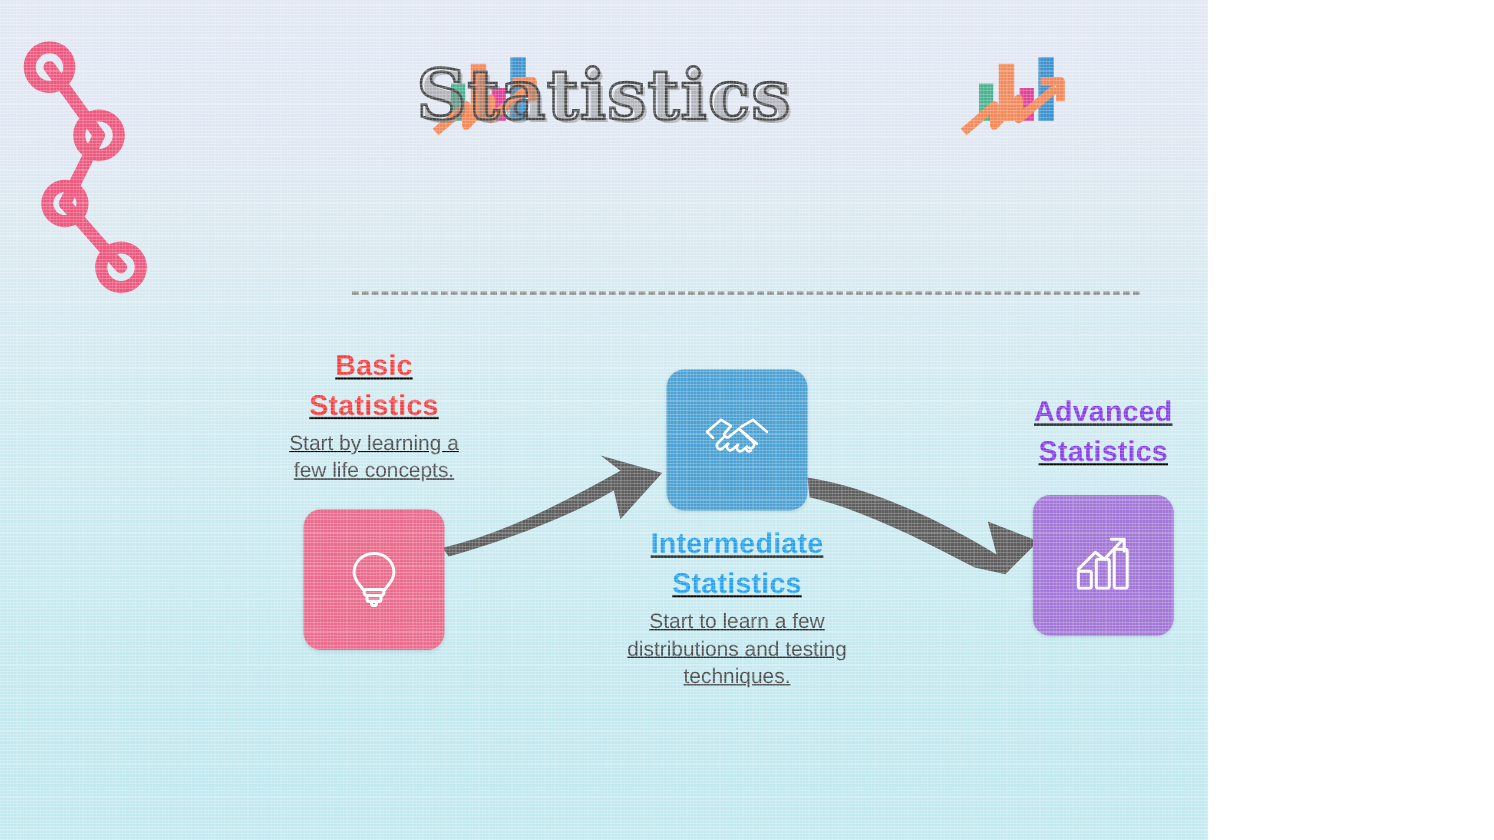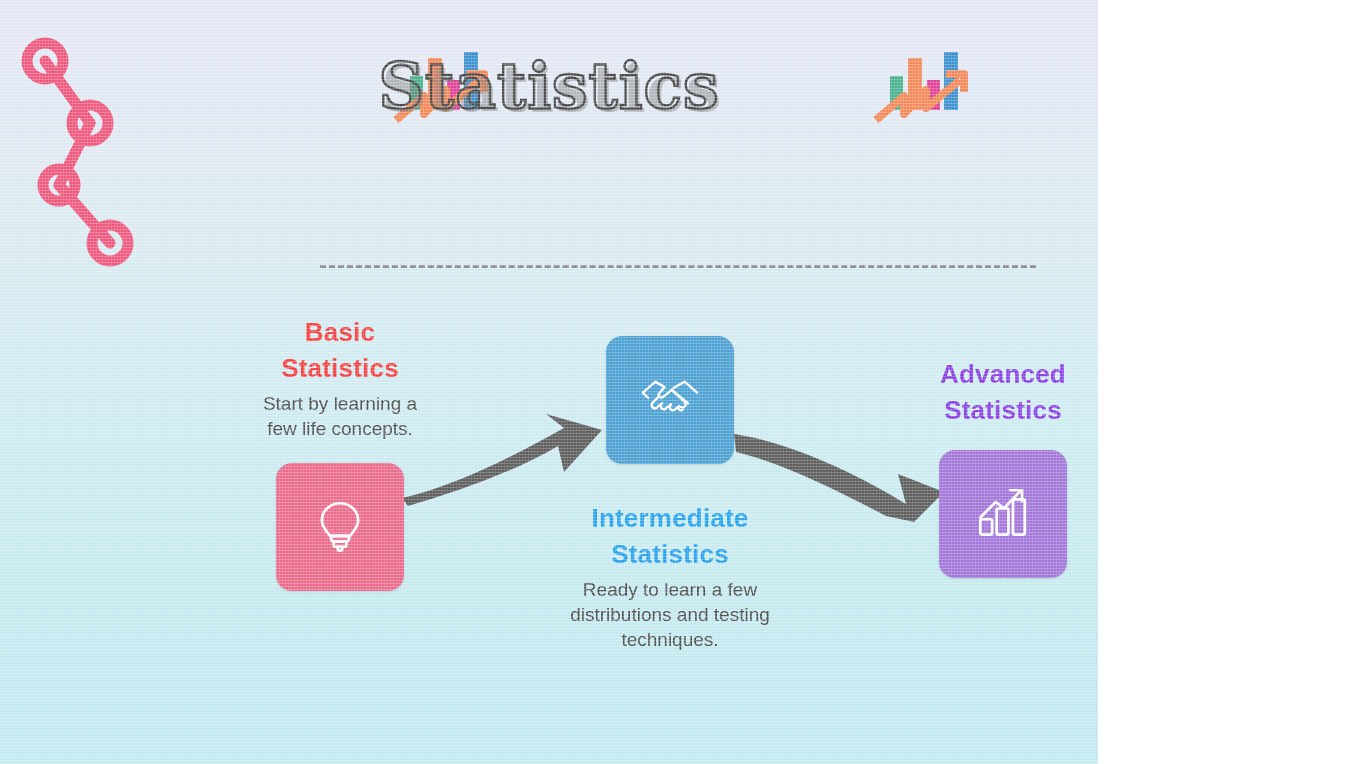--- a/index.html
+++ b/index.html
@@ -66,21 +66,21 @@
   #divider {
     position: absolute;
     left: 320px;
     top: 265px;
     width: 716px;
     height: 0;
     border-top: 3px dashed #8d8d8d;
   }
 
   
-  .stage { position: absolute; }
+  .stage { position: absolute; text-decoration: underline; }
   .stage-heading {
     font-size: 26px;
     font-weight: 700;
     line-height: 36px;
     text-align: center;
     letter-spacing: .2px;
   }
   .stage-desc {
     font-size: 19px;
     line-height: 25px;
@@ -105,21 +105,21 @@
     margin: 22px auto 0 auto;
   }
 
   
   #stage-intermediate { left: 556px; top: 336px; width: 228px; }
   #card-intermediate {
     width: 128px; height: 128px;
     background: #4ea3d4;
     margin: 0 auto;
   }
-  #stage-intermediate .stage-heading { color: #29a3ee; margin-top: 36px; text-align: center; }
+  #stage-intermediate .stage-heading { color: #29a3ee; margin-top: 12px; text-align: center; }
 
   
   #stage-advanced { left: 888px; top: 314px; width: 230px; margin-top: 42px; }
   #stage-advanced .stage-heading { color: #8b3fe8; }
   #card-advanced {
     width: 128px; height: 128px;
     background: #a478d9;
     margin: 22px auto 0 auto;
   }
 
@@ -252,21 +252,21 @@
             <path d="M50 33 L56 38"></path>
             <path d="M6 26 L12 32"></path>
           </g>
         </svg>
       </span>
     </div>
     <div class="stage-heading" style="color: rgb(41, 163, 238);">
       <div>Intermediate</div>
       <div>Statistics</div>
     </div>
-    <div class="stage-desc">Ready to learn a few distributions and testing techniques.</div>
+    <div class="stage-desc">Start to learn a few distributions and testing techniques.</div>
   </div>
 
   <div id="stage-advanced" class="stage">
     <div class="stage-heading" style="color: rgb(139, 63, 232);">
       <div>Advanced</div>
       <div>Statistics</div>
     </div>
     <div id="card-advanced" class="card" style="background: rgb(164, 120, 217);">
       <span>
         <svg viewBox="0 0 64 64" width="58" height="58">

